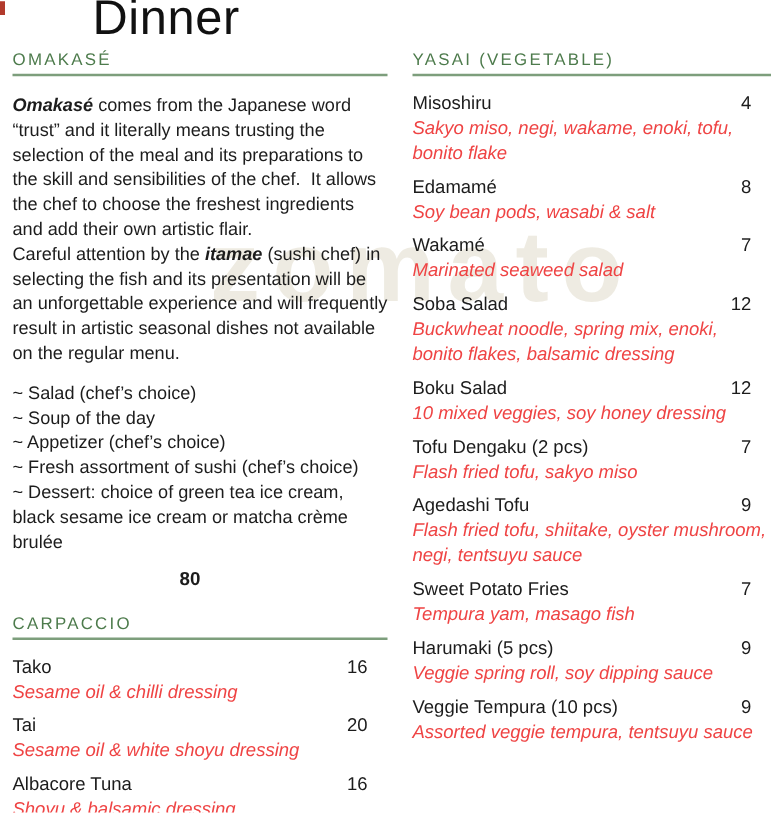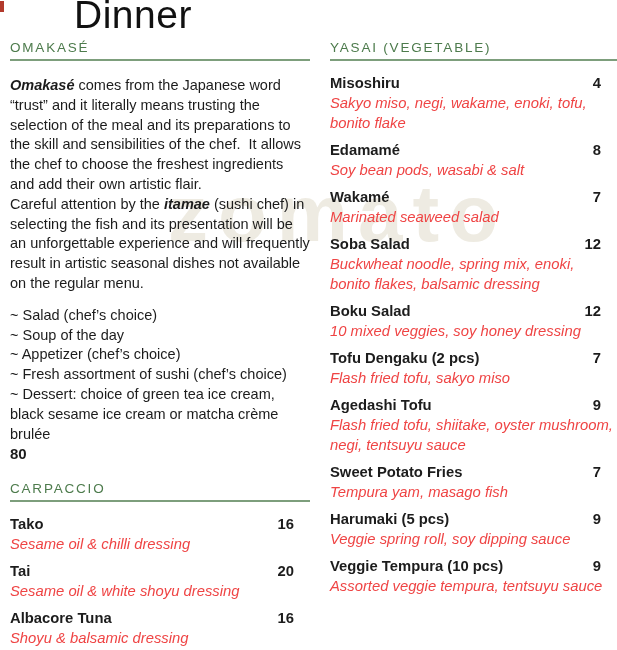--- a/index.html
+++ b/index.html
@@ -64,31 +64,32 @@
   .inclusions{margin-top:12px;}
   .incl-line{
     font-size:14.5px;
     font-weight:normal;
     line-height:19.8px;
   }
   .set-price{
     font-size:15px;
     font-weight:bold;
     line-height:19.8px;
-    text-align:left;
+    text-align:center;
     padding-right:16px;
+    margin-top:10px;
   }
   .items{margin-top:13px;}
   .item{margin-bottom:7.5px;}
   .item-head{
     display:flex;
     justify-content:space-between;
     padding-right:16px;
     font-size:14.8px;
-    font-weight:bold;
+    font-weight:normal;
     line-height:19.8px;
   }
   .item-desc{
     font-size:14.8px;
     font-style:italic;
     line-height:19.8px;
     color:#ef4444;
   }
 </style>
 </head>

